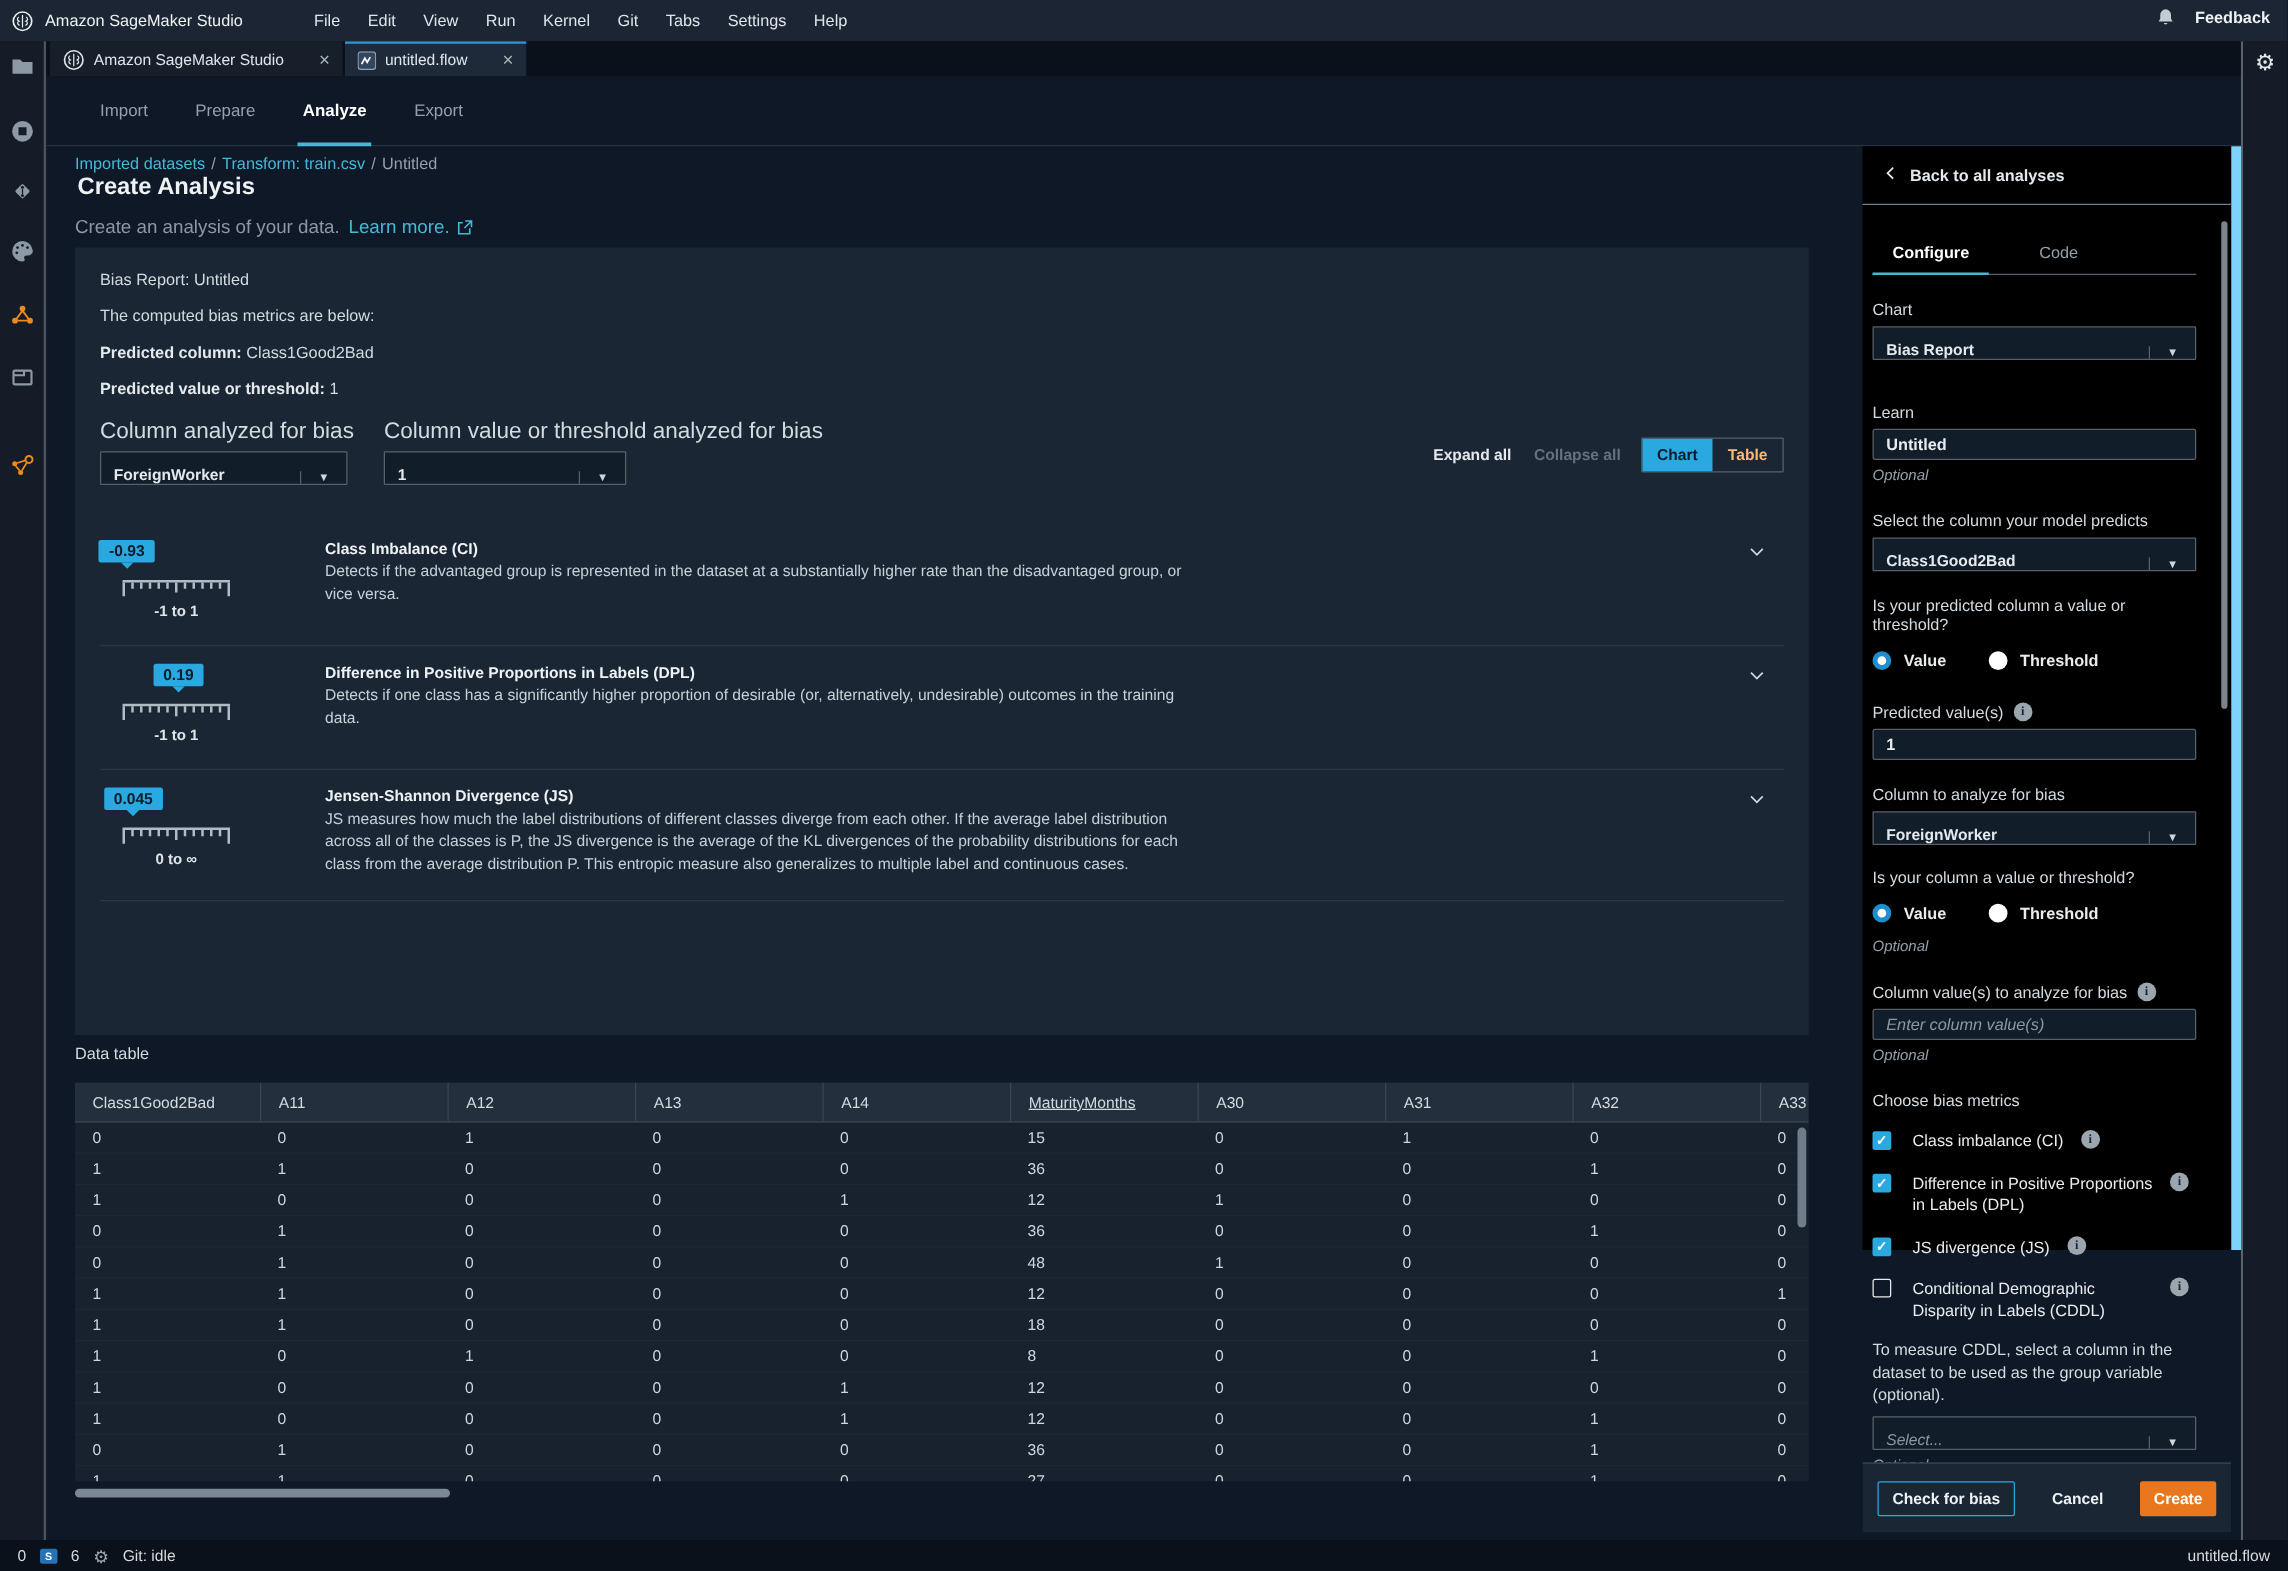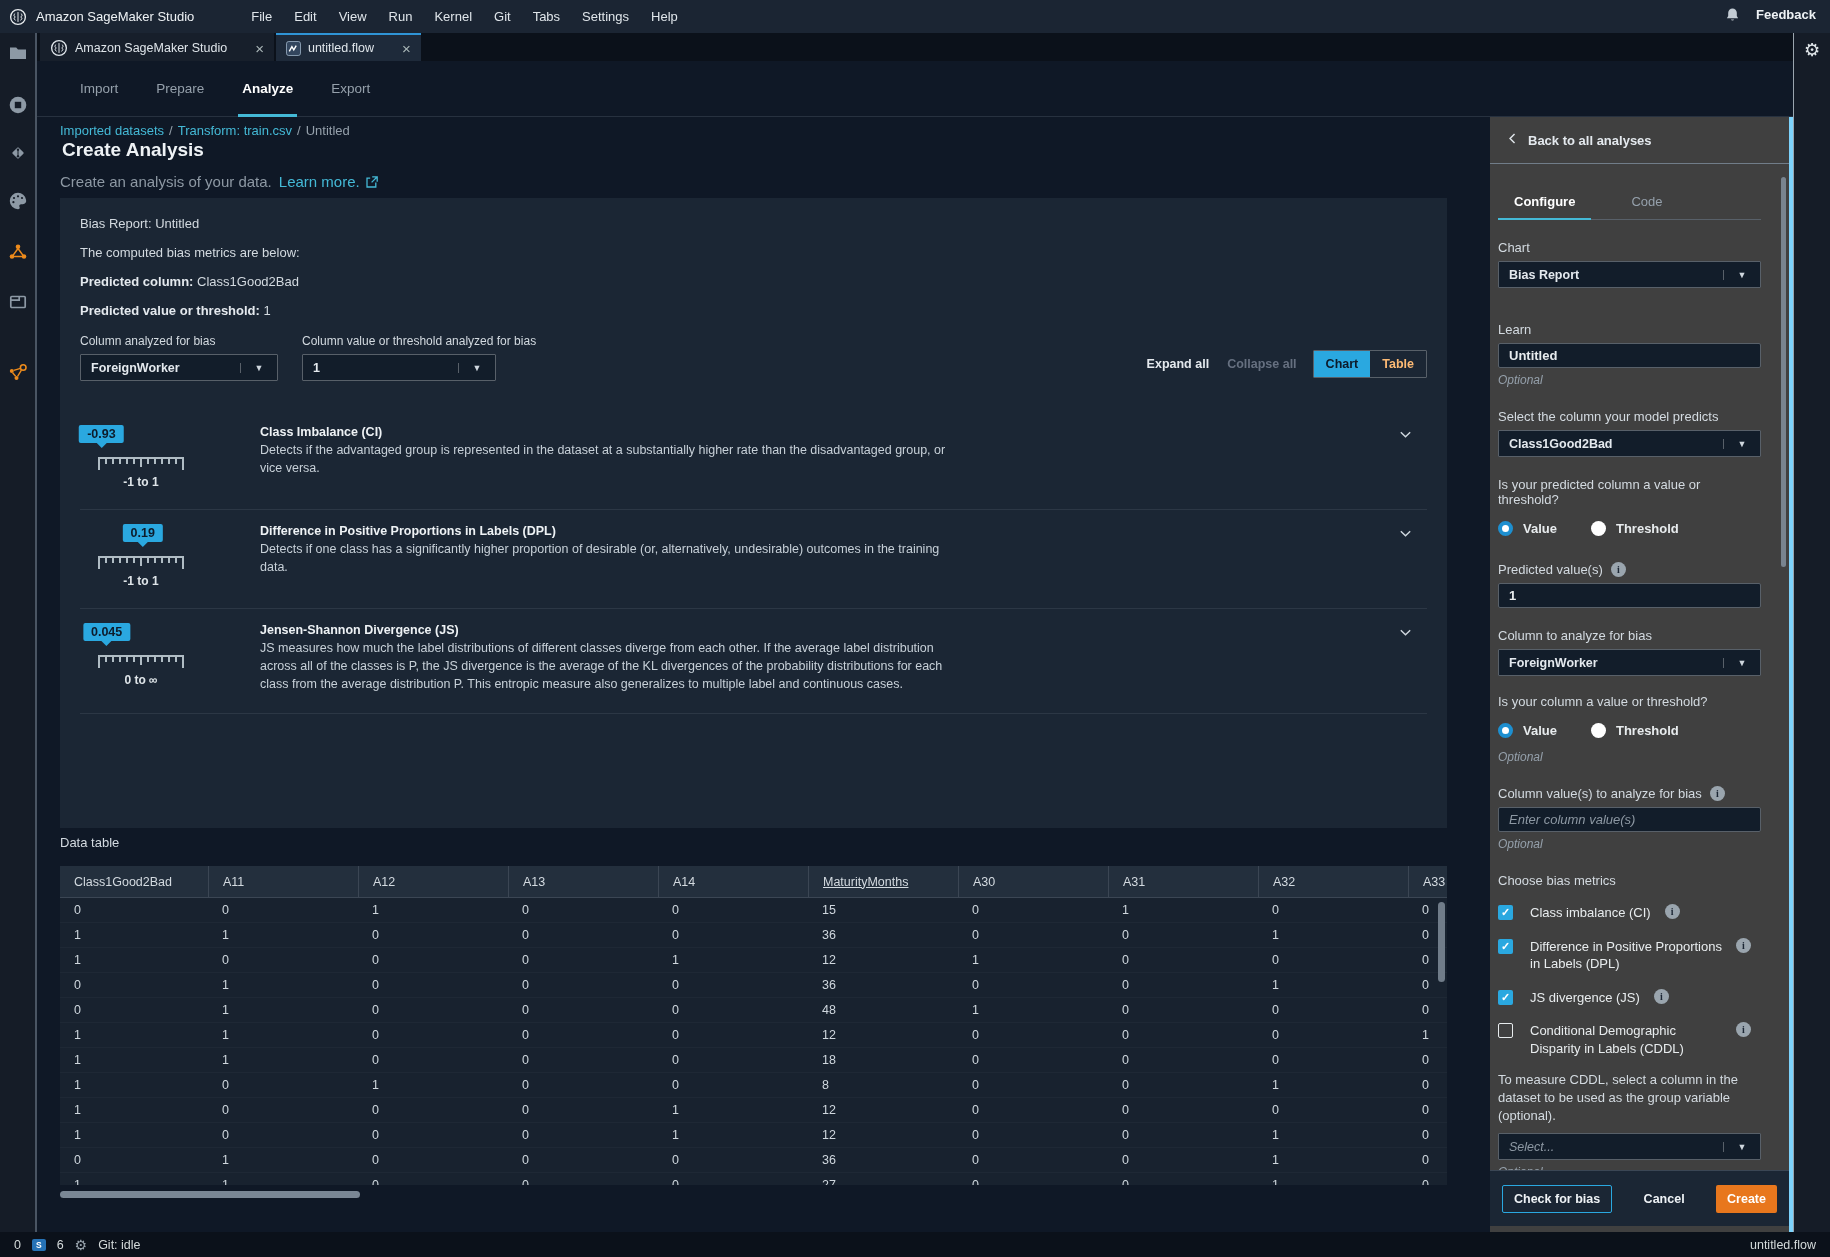--- a/index.html
+++ b/index.html
@@ -33,22 +33,22 @@
   .crumb-sep{color:#95a0ab;padding:0 5px}
   .page-title{position:absolute;left:25px;top:22px;margin:0;font-size:19px;font-weight:700;color:#eef2f5}
   .page-sub{position:absolute;left:23px;top:56px;font-size:15px;color:#8d98a3;display:flex;align-items:center}
   .learn{color:#44b9d6;margin-left:7px}
   .extlink{margin-left:5px;display:flex}
   .panel{position:absolute;left:23px;top:81px;width:1387px;height:630px;background:#1b2634;box-sizing:border-box;padding:18px 20px}
   .panel p{margin:0 0 14px;font-size:13px;line-height:15px;color:#d3dae0}
   .panel p b{font-weight:700;color:#e4e9ee}
   .controls{display:flex;margin-top:16px;position:relative}
   .ctrl{margin-right:24px}
-  .ctrl-label{font-size:12px;color:#d3dae0;margin-bottom:6px}
-  .select{height:25px;background:#121d2a;border:1px solid #586069;display:flex;align-items:center;box-sizing:content-box;border-radius:1px}
+  .ctrl-label{font-size:18px;color:#d3dae0;margin-bottom:6px}
+  .select{height:25px;background:#121d2a;border:1px solid #586069;display:flex;align-items:flex-end;box-sizing:content-box;border-radius:1px}
   .select-text{padding:0 10px;font-size:12.5px;font-weight:700;color:#e4e9ee;flex:1;display:flex;align-items:center;white-space:nowrap}
   .select-text.ph{font-weight:400;font-style:italic;color:#8d98a3}
   .select-caret{width:36px;border-left:1px solid #586069;display:flex;align-items:center;justify-content:center;font-size:9px;color:#cfd7de}
   .controls-right{position:absolute;right:0;top:16px;display:flex;align-items:center}
   .expand{font-size:12.5px;font-weight:700;color:#e4e9ee;margin-right:18px}
   .collapse{font-size:12.5px;font-weight:700;color:#667080;margin-right:16px}
   .toggle{display:flex;border:1px solid #586069;border-radius:1px}
   .tbtn{padding:6px 12px;font-size:12.5px;font-weight:700;color:#fdba74}
   .tbtn.active{background:#2aa8e0;color:#0d1b2a}
   .cards{margin-top:30px}
@@ -69,21 +69,21 @@
   .mchev{position:absolute;right:14px;top:16px;display:flex}
   .dt-label{position:absolute;left:23px;top:718px;font-size:13px;color:#d3dae0}
   .dtable{position:absolute;left:23px;top:749px;width:1387px;height:319px;background:#18222f;overflow:hidden}
   .thead{display:flex;background:#232f3d;border-bottom:1px solid #3b4654;height:31px;align-items:stretch}
   .th{font-size:12.5px;color:#d3dae0;padding-left:14px;display:flex;align-items:center;box-sizing:border-box;flex-shrink:0}
   .th.bl{border-left:1px solid #3b4654}
   .trow{display:flex;height:24px;align-items:center;border-bottom:1px solid #1e2835}
   .td{font-size:12.5px;color:#cfd7de;padding-left:14px;box-sizing:border-box;flex-shrink:0;white-space:nowrap}
   .vthumb{position:absolute;right:2px;top:36px;width:7px;height:80px;background:#707c89;border-radius:4px}
   .hthumb{position:absolute;left:23px;top:1074px;width:300px;height:7px;background:#7a8795;border-radius:4px}
-  .sidebar{position:absolute;left:1453px;top:56px;width:303px;height:1115px;background:#404040;box-sizing:border-box;border-right:4px solid #7dd3fc}
+  .sidebar{position:absolute;left:1453px;top:56px;width:303px;height:883px;background:#000000;box-sizing:border-box;border-right:8px solid #7dd3fc}
   .backbar{height:46px;border-bottom:1px solid #717d89;display:flex;align-items:center;padding-left:16px;font-size:13px;font-weight:700;color:#e4e9ee;gap:9px}
   .sb-scroll{position:absolute;right:3px;top:60px;width:5px;height:390px;background:#79848f;border-radius:3px}
   .sb-body{padding:0 28px 0 8px;position:relative;height:1062px;overflow:hidden;box-sizing:border-box}
   .sb-tabs{display:flex;margin-top:30px;border-bottom:1px solid #586069}
   .sb-tab{font-size:13px;padding:0 16px 10px;margin-right:24px;color:#95a0ab;position:relative}
   .sb-tab.active{color:#fff;font-weight:700}
   .sb-tab.active::after{content:'';position:absolute;left:0;right:0;bottom:-1px;height:2px;background:#44b9d6}
   .f-label{font-size:13px;color:#d3dae0;margin-top:20px;display:flex;align-items:center;gap:8px}
   .input{height:23px;background:#121d2a;border:1px solid #586069;border-radius:2px;display:flex;align-items:center;
          padding:0 10px;font-size:13px;font-weight:700;color:#e8ecee;margin-top:6px}

